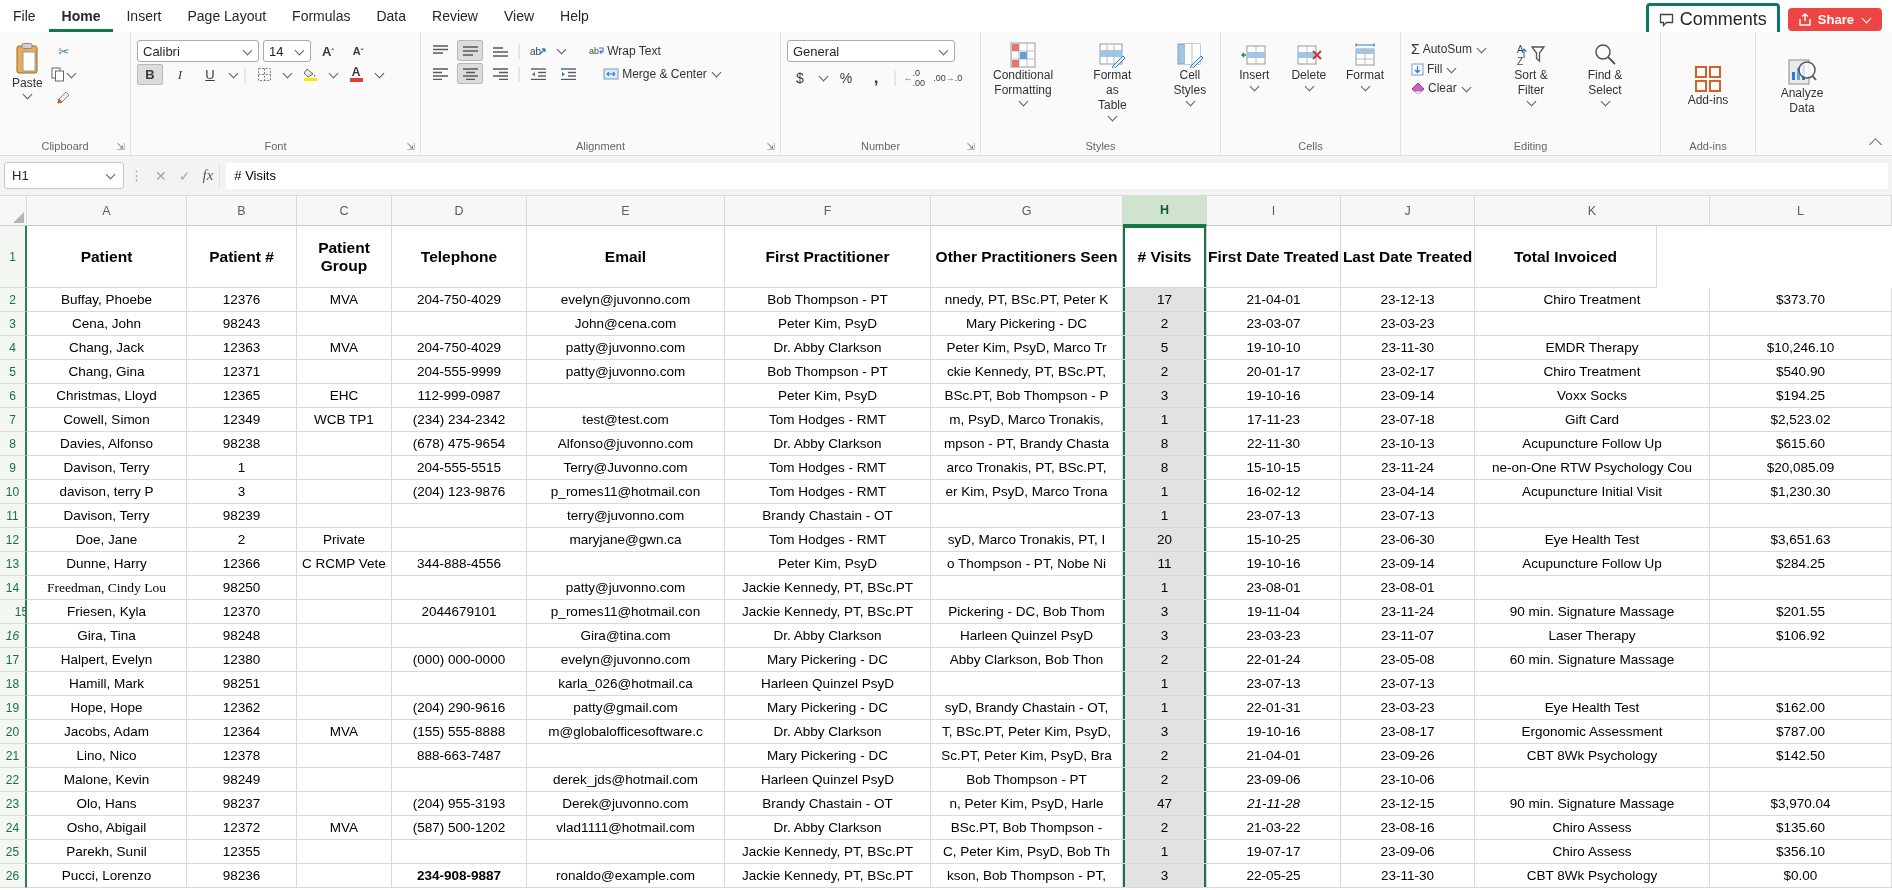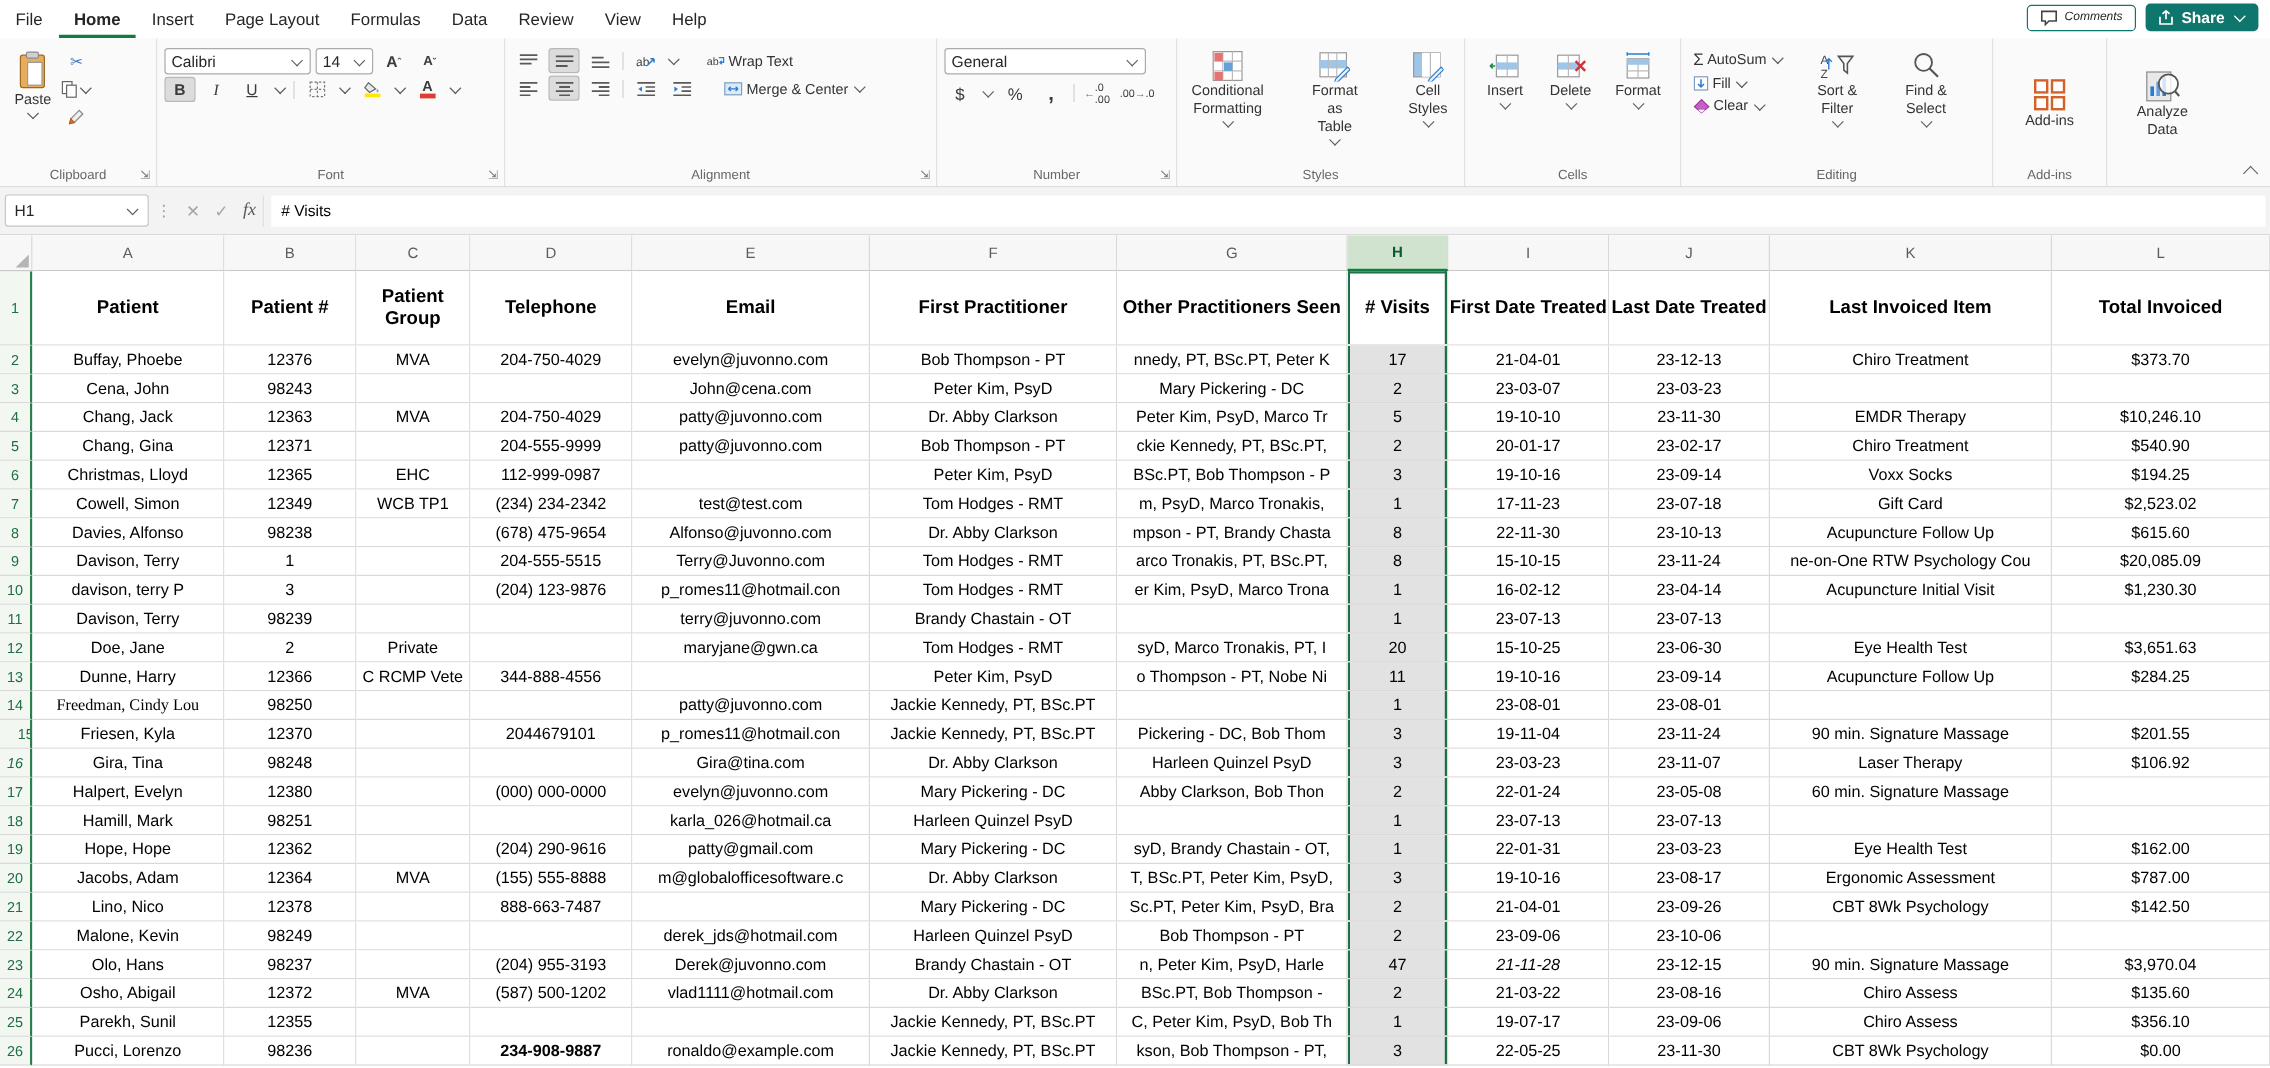--- a/index.html
+++ b/index.html
@@ -3,23 +3,23 @@
 <meta charset="utf-8">
 <style>
   html,body{margin:0;padding:0;}
   .app{width:1892px;height:890px;position:relative;overflow:hidden;background:#fff;
        font-family:"Liberation Sans",sans-serif;color:#262626;}
   
   .tabrow{height:32px;background:#fff;display:flex;align-items:center;position:relative;}
   .tab{padding:0 13px;font-size:14px;height:32px;line-height:32px;cursor:default;color:#262626;}
   .tab.active{font-weight:700;box-shadow:inset 0 -3px 0 #107C41;}
   .tabrow-right{position:absolute;right:10px;top:3px;display:flex;gap:8px;align-items:center;}
-  .btn-comments{display:flex;align-items:center;gap:6px;border:1px solid #0f766e;border-radius:4px;
-       background:#fff;padding:3px 10px;font-size:10px;font-style:italic;}
-  .btn-share{display:flex;align-items:center;gap:6px;border-radius:4px;background:#0f766e;color:#fff;
+  .btn-comments{display:flex;align-items:center;gap:6px;border:3px solid #0f766e;border-radius:4px;
+       background:#fff;padding:3px 10px;font-size:18px;}
+  .btn-share{display:flex;align-items:center;gap:6px;border-radius:4px;background:#ef4444;color:#fff;
        padding:4px 10px;font-size:13px;font-weight:600;}
   .chv{width:6px;height:6px;display:inline-block;border-right:1.3px solid #5f5f5f;
        border-bottom:1.3px solid #5f5f5f;transform:rotate(45deg);margin:0 2px 2px 3px;}
   .btn-share .chv{border-color:#fff;}
   
   .ribbon{height:123px;background:#fafafa;border-bottom:1px solid #dcdcdc;display:flex;position:relative;}
   .group{position:relative;border-right:1px solid #e2e2e2;padding:6px 6px 20px 6px;box-sizing:border-box;}
   .glabel{position:absolute;bottom:3px;left:0;right:0;text-align:center;font-size:11px;color:#666;}
   .launcher{position:absolute;bottom:3px;right:5px;font-size:10px;color:#777;}
   .bigbtn{display:flex;flex-direction:column;align-items:center;justify-content:flex-start;
@@ -494,21 +494,20 @@
           <div class="cell" style="width: 160px; height: 62px;">Patient</div>
           <div class="cell" style="width: 110px; height: 62px;">Patient #</div>
           <div class="cell" style="width: 95px; height: 62px;">Patient Group</div>
           <div class="cell" style="width: 135px; height: 62px; text-align: right;">Telephone</div>
           <div class="cell" style="width: 198px; height: 62px;">Email</div>
           <div class="cell" style="width: 206px; height: 62px;">First Practitioner</div>
           <div class="cell" style="width: 192px; height: 62px;">Other Practitioners Seen</div>
           <div class="cell sel active" style="width: 84px; height: 62px;"># Visits</div>
           <div class="cell" style="width: 134px; height: 62px;">First Date Treated</div>
           <div class="cell" style="width: 134px; height: 62px;">Last Date Treated</div>
-          <div class="cell" style="width: 235px; height: 62px;">Last Invoiced Item</div>
           <div class="cell" style="width: 182px; height: 62px;">Total Invoiced</div>
         </div>
         <div class="row">
           <div class="rnum" style="width: 27px; height: 24px;">2</div>
           <div class="cell" style="width: 160px; height: 24px;">Buffay, Phoebe</div>
           <div class="cell" style="width: 110px; height: 24px;">12376</div>
           <div class="cell" style="width: 95px; height: 24px;">MVA</div>
           <div class="cell" style="width: 135px; height: 24px;">204-750-4029</div>
           <div class="cell" style="width: 198px; height: 24px;">evelyn@juvonno.com</div>
           <div class="cell" style="width: 206px; height: 24px;">Bob Thompson - PT</div>

